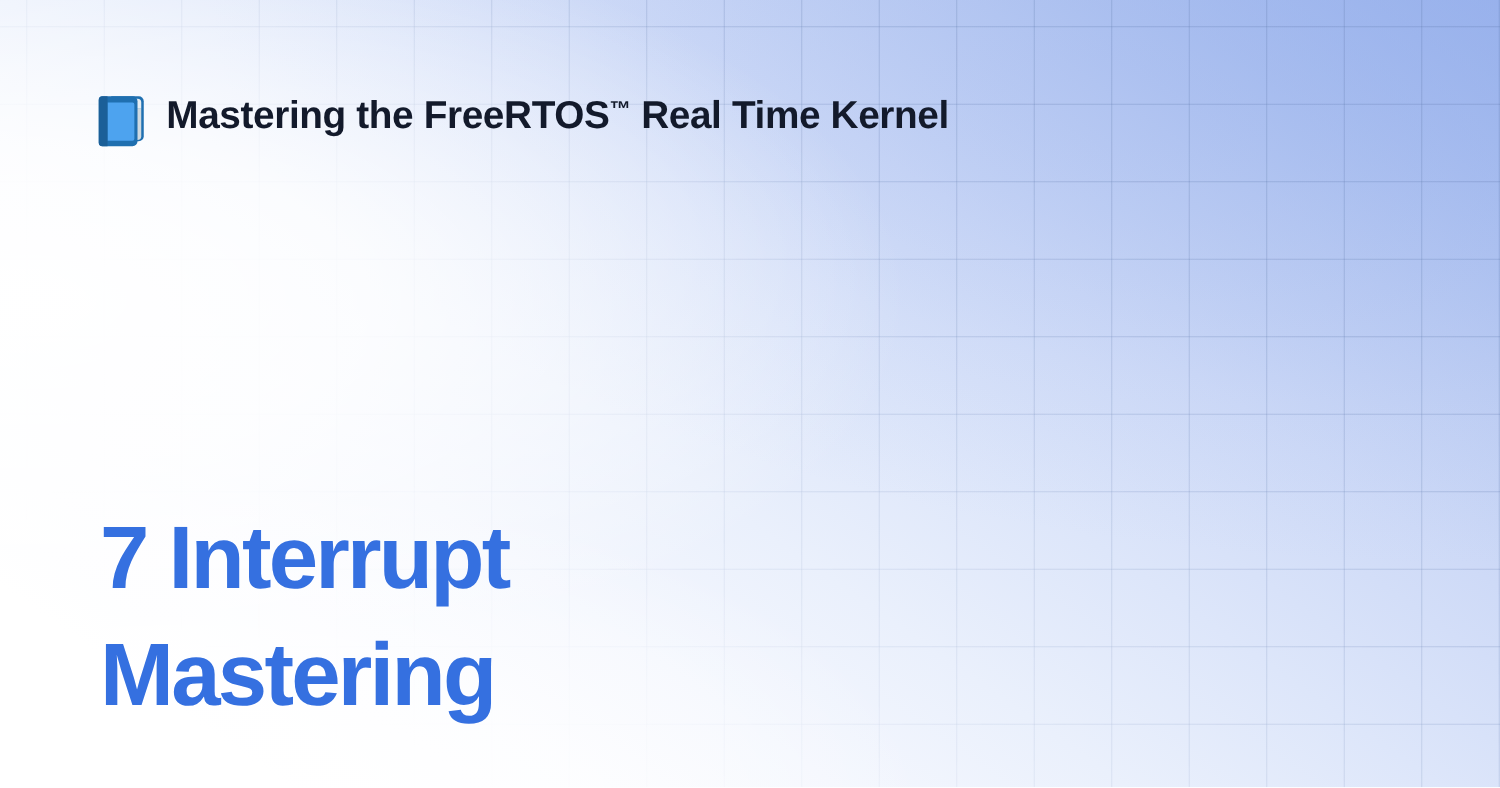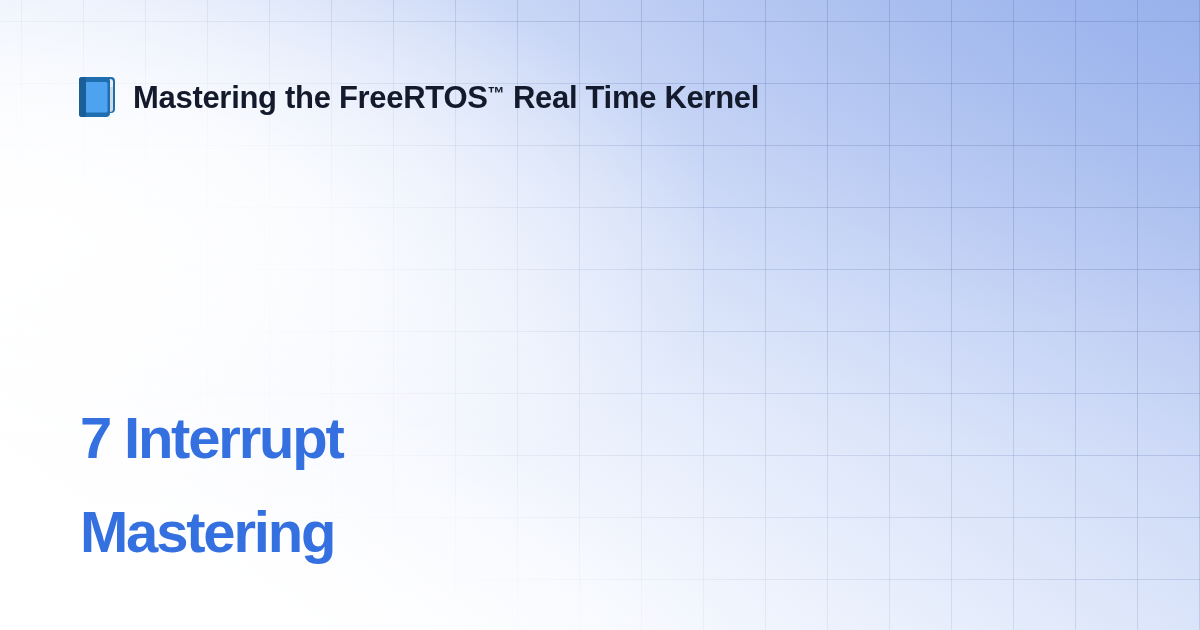--- a/index.html
+++ b/index.html
@@ -106,21 +106,20 @@
     position: absolute;
     inset: 0;
     z-index: 5;
   }
 
   .book-header {
     position: absolute;
     left: 78px;
     top: 76px;
     display: flex;
-    align-items: center;
     gap: 17px;
   }
 
   .book-icon {
     width: 38px;
     height: 42px;
     flex: 0 0 auto;
     display: block;
   }
 
@@ -137,21 +136,21 @@
     font-size: 0.55em;
     vertical-align: 0.55em;
     letter-spacing: 0;
   }
 
   .chapter-heading {
     position: absolute;
     left: 80px;
     top: 352px;
     width: 1000px;
-    font-size: 58px;
+    font-size: 71px;
     font-weight: 700;
     line-height: 94px;
     letter-spacing: -2.2px;
     color: #3570e0;
   }
 
   .chapter-heading .line {
     display: block;
     white-space: nowrap;
   }

